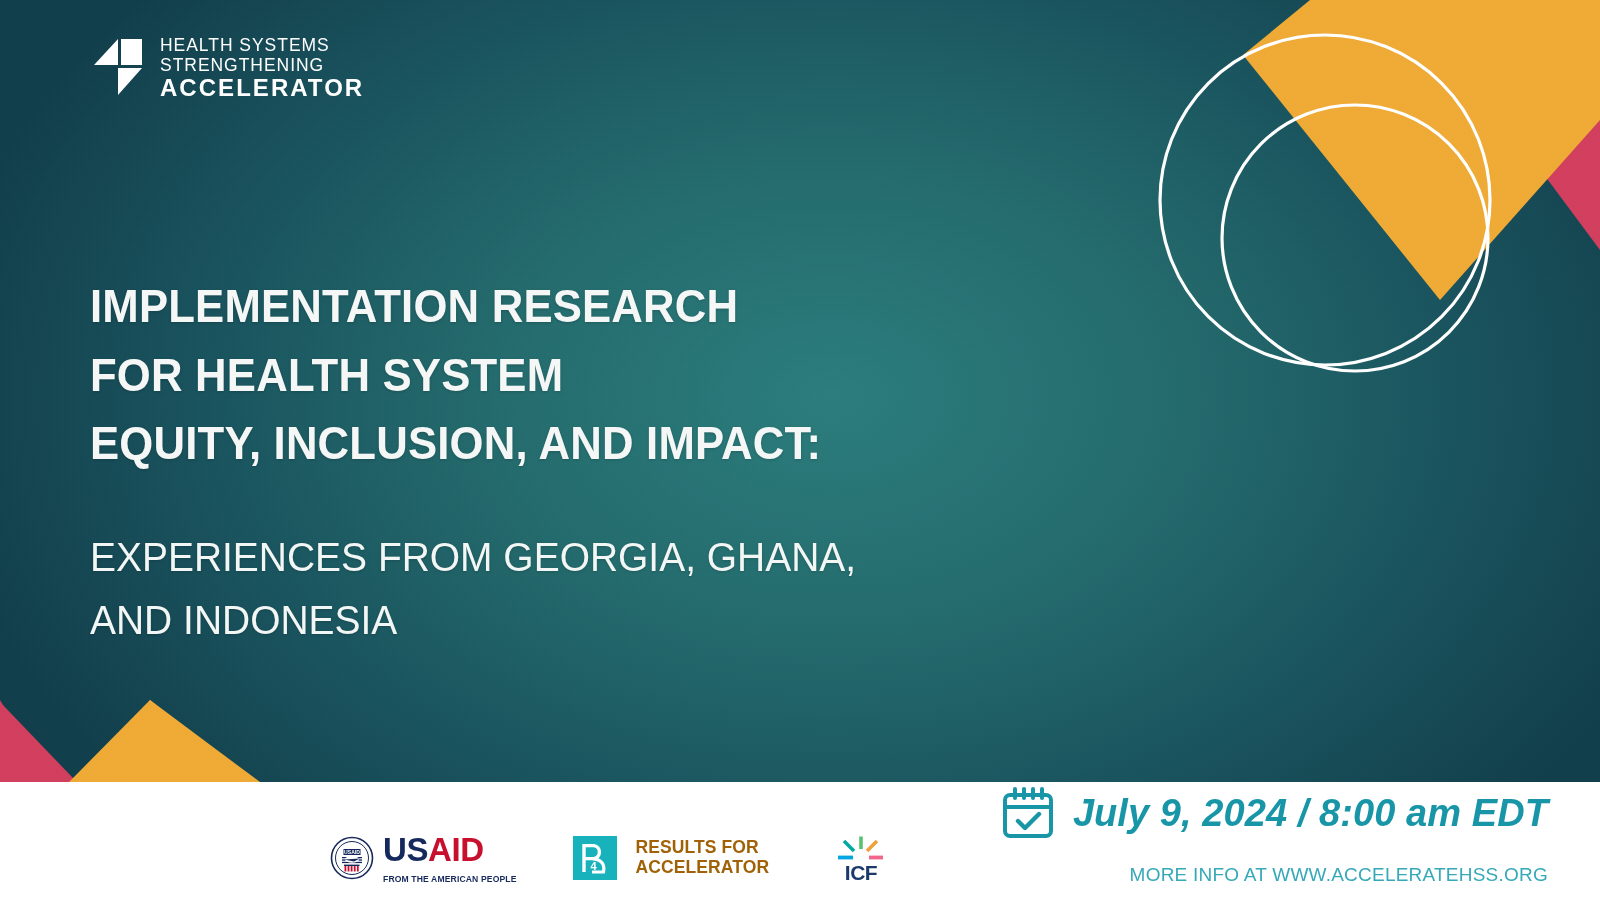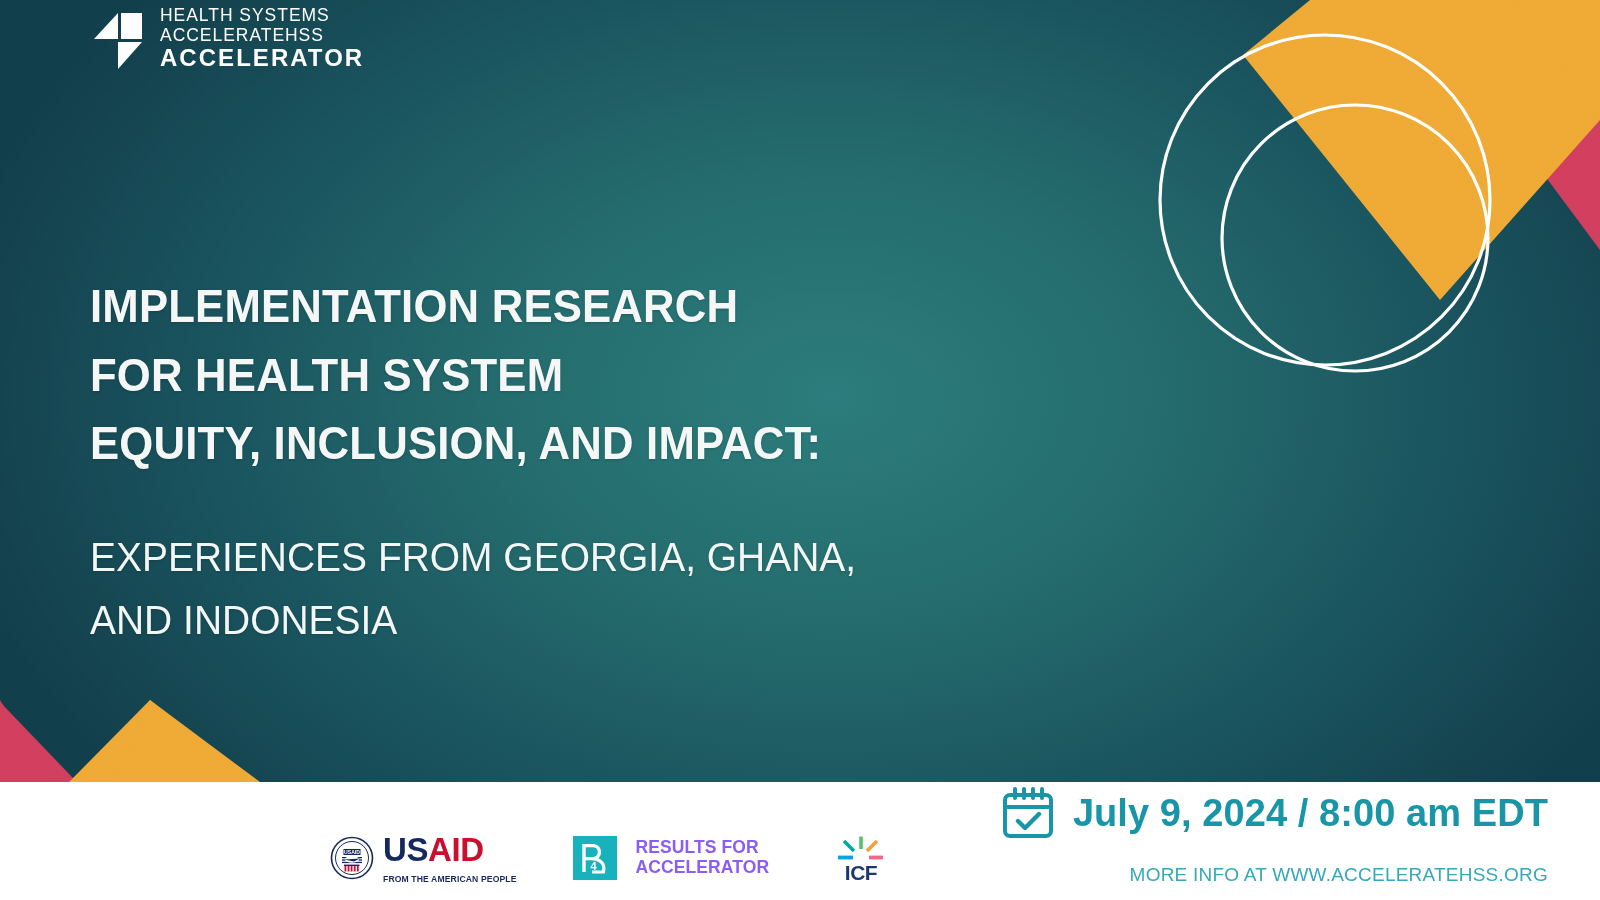--- a/index.html
+++ b/index.html
@@ -20,21 +20,21 @@
     background-image:
       repeating-linear-gradient(0deg, rgba(255,255,255,.05) 0 1px, rgba(0,0,0,0) 1px 2px),
       repeating-linear-gradient(90deg, rgba(0,0,0,.05) 0 1px, rgba(0,0,0,0) 1px 2px);
   }
 
   
   .deco{position:absolute;inset:0;pointer-events:none;}
   .deco svg{position:absolute;inset:0;width:1600px;height:900px;}
 
   
-  .brand{position:absolute;left:92px;top:6px;display:flex;align-items:flex-end;gap:16px;}
+  .brand{position:absolute;left:92px;top:36px;display:flex;align-items:flex-start;gap:16px;}
   .brand-mark{width:52px;height:62px;position:relative;flex:0 0 auto;}
   .brand-words{display:flex;flex-direction:column;line-height:1.12;}
   .bw1,.bw2{color:#fff;font-size:17.5px;letter-spacing:.055em;font-weight:400;}
   .bw3{color:#fff;font-size:24px;letter-spacing:.085em;font-weight:700;}
 
   
   .webinar{
     position:absolute;left:88px;top:112px;
     color:#ffffff;font-size:92px;font-weight:700;
     letter-spacing:.055em;line-height:1;
@@ -71,31 +71,31 @@
   .usaid-seal{width:44px;height:44px;flex:0 0 auto;}
   .usaid-text{display:flex;flex-direction:column;line-height:1;}
   .usaid-word{font-size:33px;font-weight:700;letter-spacing:-.012em;}
   .usaid-word .us{color:#16295c;}
   .usaid-word .aid{color:#c8102e;}
   .usaid-sub{font-size:8.6px;color:#16295c;font-weight:700;letter-spacing:.015em;margin-top:9px;}
   
   .r4d{display:flex;align-items:center;gap:11px;}
   .r4d-mark{width:44px;height:44px;flex:0 0 auto;}
   .r4d-text{display:flex;flex-direction:column;line-height:1.12;}
-  .r4d-text span{font-size:17.5px;font-weight:700;color:#8b5cf6;letter-spacing:.005em;padding-left:8px;}
+  .r4d-text span{font-size:17.5px;font-weight:700;color:#a16207;letter-spacing:.005em;padding-left:8px;}
   
   .icf{display:flex;flex-direction:column;align-items:flex-end;}
   .icf-mark{width:72px;height:52px;}
 
   
   .datewrap{
     position:absolute;right:52px;bottom:14px;
     display:flex;flex-direction:column;align-items:flex-end;
   }
-  .daterow{display:flex;align-items:center;gap:18px;}
+  .daterow{display:flex;align-items:center;gap:18px;font-style:italic;}
   .cal-icon{width:54px;height:54px;flex:0 0 auto;}
   .datetext{
     color:#1896a8;font-size:38px;font-weight:700;letter-spacing:.002em;
     white-space:nowrap;
   }
   .moreinfo{
     color:#35a9b8;font-size:19px;font-weight:400;letter-spacing:.012em;
     margin-top:24px;white-space:nowrap;
     font-family:"Liberation Sans Narrow","Liberation Sans", sans-serif;
   }
@@ -128,21 +128,21 @@
   <div class="brand">
     <span class="brand-mark">
       <svg viewBox="0 0 52 62" width="52" height="62">
         <polygon points="2,29 26,3 26,29" fill="#ffffff"></polygon>
         <rect x="29" y="3" width="21" height="26" fill="#ffffff"></rect>
         <polygon points="26,32 50,32 26,59" fill="#ffffff"></polygon>
       </svg>
     </span>
     <span class="brand-words">
       <span class="bw1">HEALTH SYSTEMS</span>
-      <span class="bw2">ACCELERATEHSS</span>
+      <span class="bw2">STRENGTHENING</span>
       <span class="bw3">ACCELERATOR</span>
     </span>
   </div>
 
 
   <div class="subtitle">
     <span class="ln">IMPLEMENTATION RESEARCH</span>
     <span class="ln">FOR HEALTH SYSTEM</span>
     <span class="ln">EQUITY, INCLUSION, AND IMPACT:</span>
   </div>

